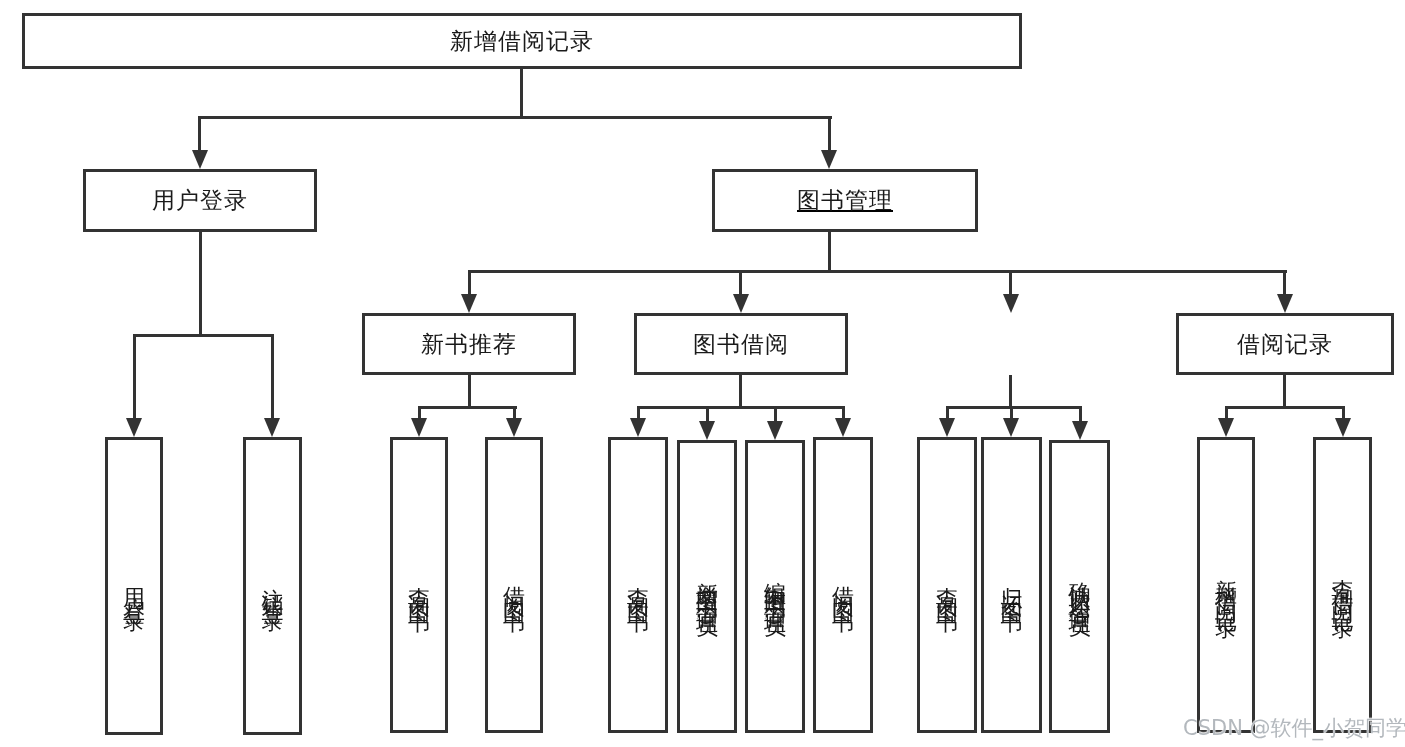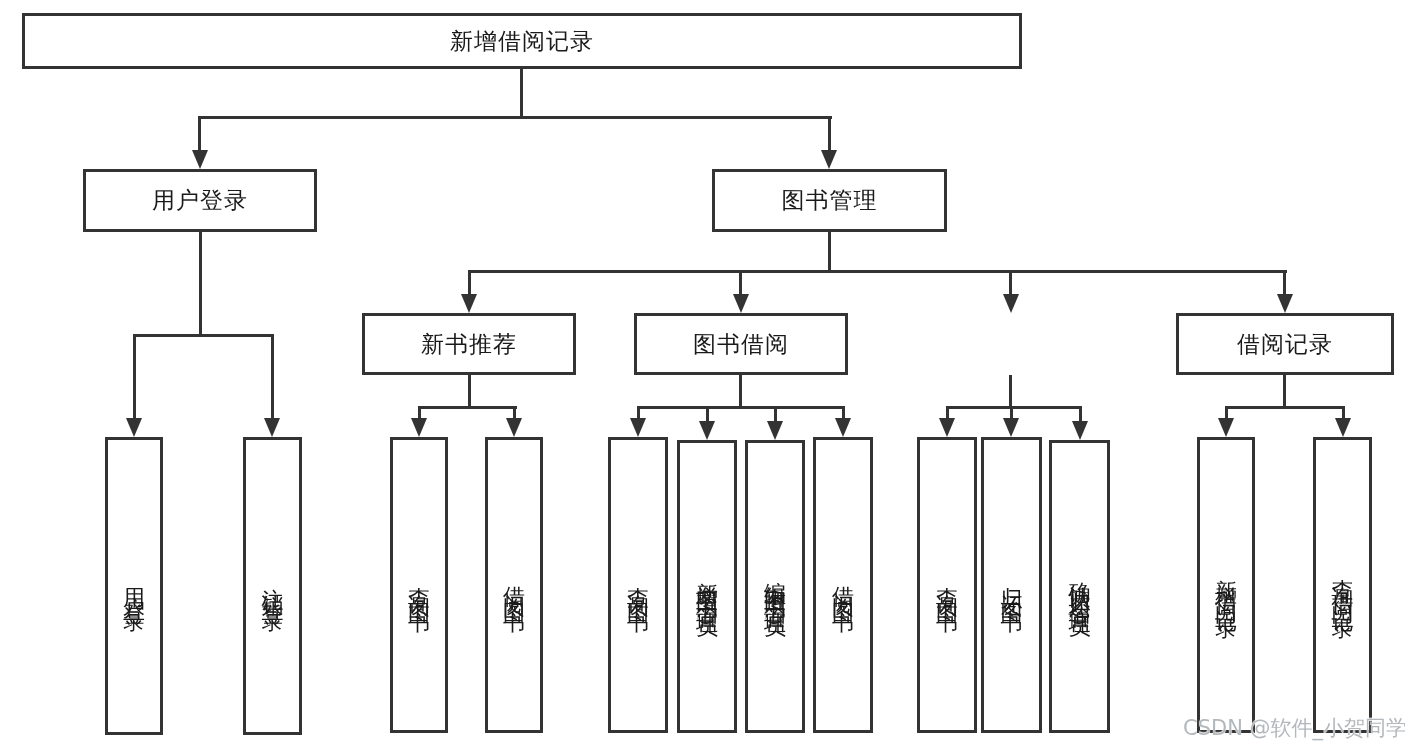--- a/index.html
+++ b/index.html
@@ -48,21 +48,21 @@
   <div class="line" style="left:520px; top:69px; width:3px; height:49px;"></div>
   <div class="line" style="left:198px; top:116px; width:634px; height:3px;"></div>
   <div class="line" style="left:198px; top:116px; width:3px; height:36px;"></div>
   <div class="line" style="left:828px; top:116px; width:3px; height:36px;"></div>
   <div class="arrow" style="left:192px; top:150px;"></div>
   <div class="arrow" style="left:821px; top:150px;"></div>
 
   <div class="hbox" style="left:83px; top:169px; width:234px; height:63px;">
     <span>用户登录</span>
   </div>
-  <div class="hbox" style="left:712px; top:169px; width:235px; height:63px;">
+  <div class="hbox" style="left:712px; top:169px; width:266px; height:63px;text-decoration:underline;">
     <span>图书管理</span>
   </div>
 
   <div class="line" style="left:199px; top:232px; width:3px; height:104px;"></div>
   <div class="line" style="left:133px; top:334px; width:141px; height:3px;"></div>
   <div class="line" style="left:133px; top:334px; width:3px; height:86px;"></div>
   <div class="line" style="left:271px; top:334px; width:3px; height:86px;"></div>
   <div class="arrow" style="left:126px; top:418px;"></div>
   <div class="arrow" style="left:264px; top:418px;"></div>
 

